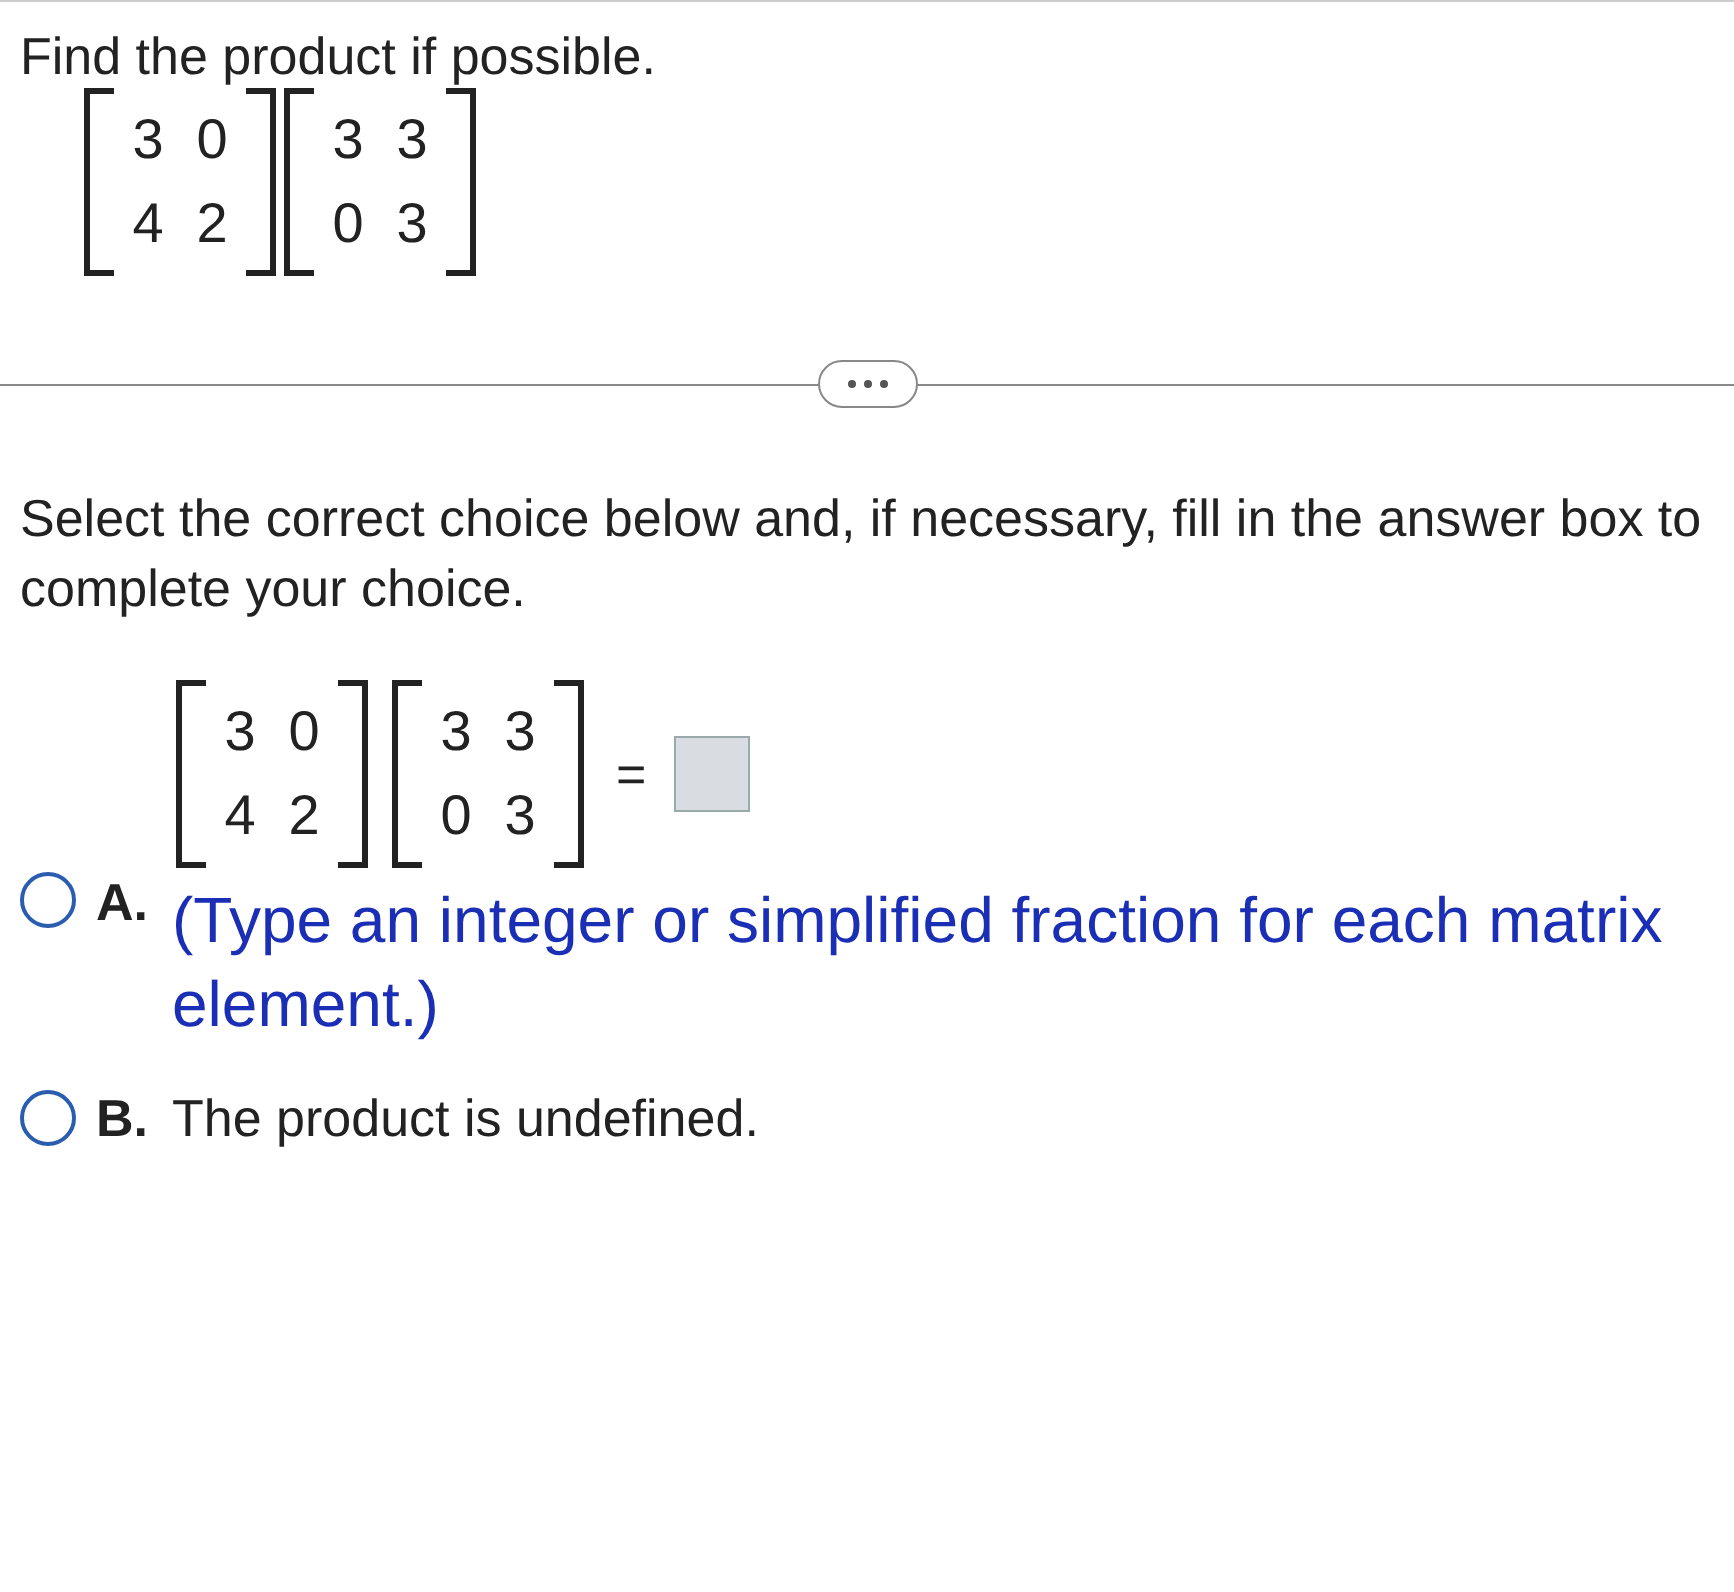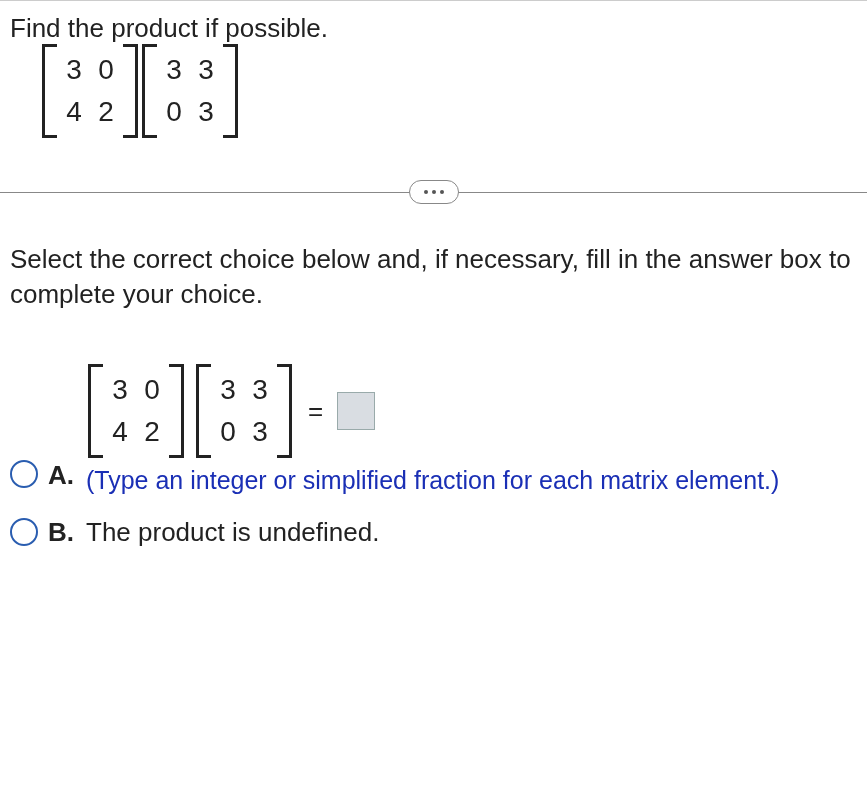--- a/index.html
+++ b/index.html
@@ -75,21 +75,21 @@
     height: 22px;
     display: flex;
     align-items: center;
     gap: 4px;
     cursor: pointer;
   }
   .divider-pill .dot {
     width: 4px; height: 4px; border-radius: 50%; background: #555;
   }
   .instruction {
-    margin-bottom: 52px;
+    margin-bottom: 28px;
     line-height: 1.35;
   }
   .choices { }
   .choice {
     display: flex;
     align-items: flex-start;
     margin-bottom: 20px;
   }
   .radio {
     flex: 0 0 24px;
@@ -114,21 +114,21 @@
     margin-bottom: 6px;
   }
   .equals { font-size: 26px; margin: 0 6px; }
   .answer-box {
     width: 36px; height: 36px;
     background: #d9dde2;
     border: 1px solid #9aa;
   }
   .hint {
     color: #1a2fb5;
-    font-size: 25px;
+    font-size: 32px;
     line-height: 1.3;
   }
   .choice-b { align-items: center; }
   .choice-b .choice-label { margin-top: 0; }
   .choice-b .radio { margin-top: 0; }
 </style>
 </head>
 <body>
 
 <div class="question-text">Find the product if possible.</div>

